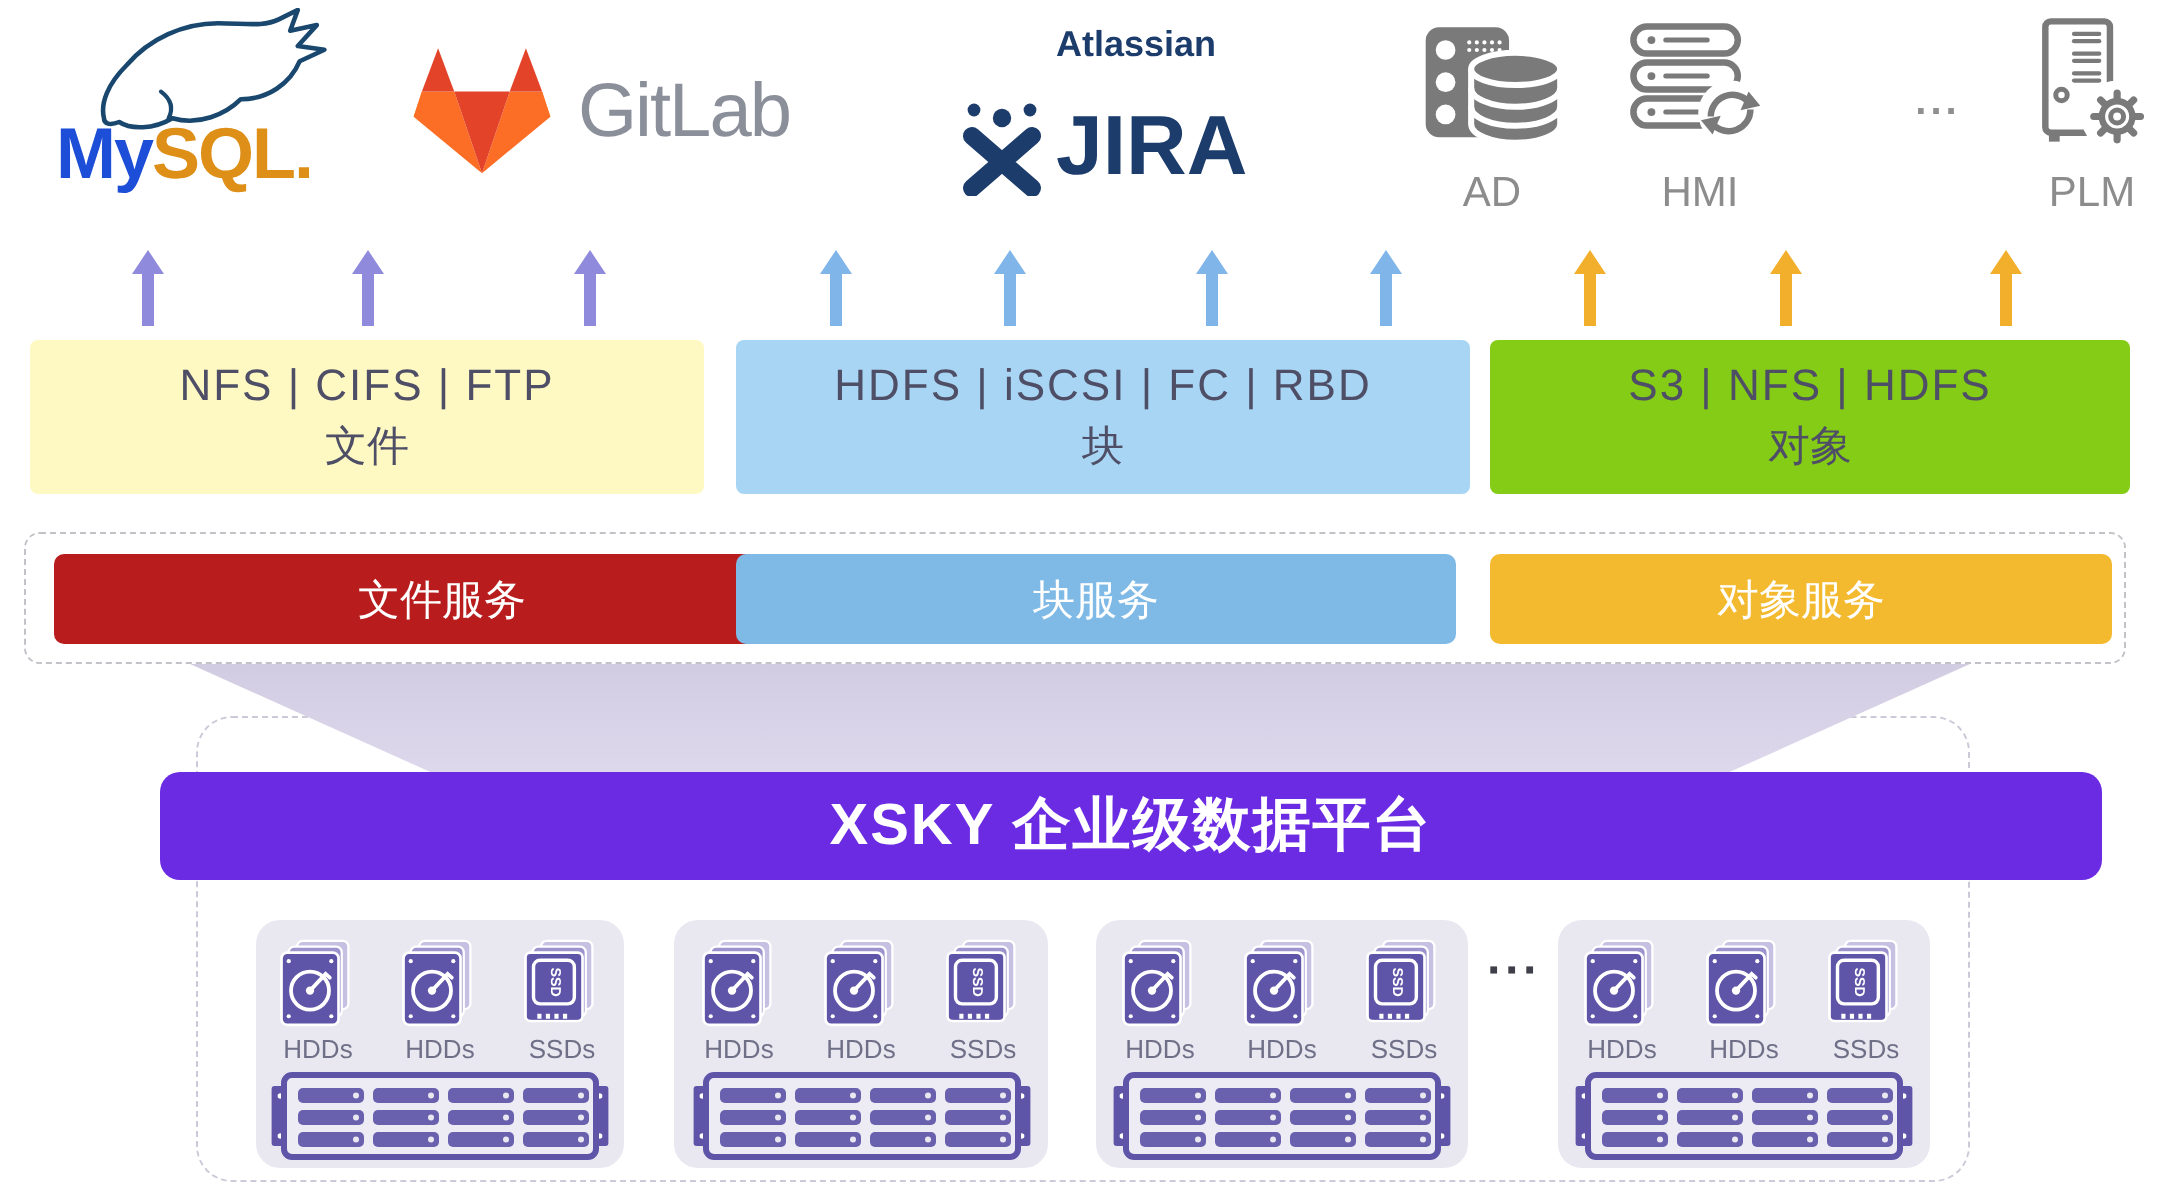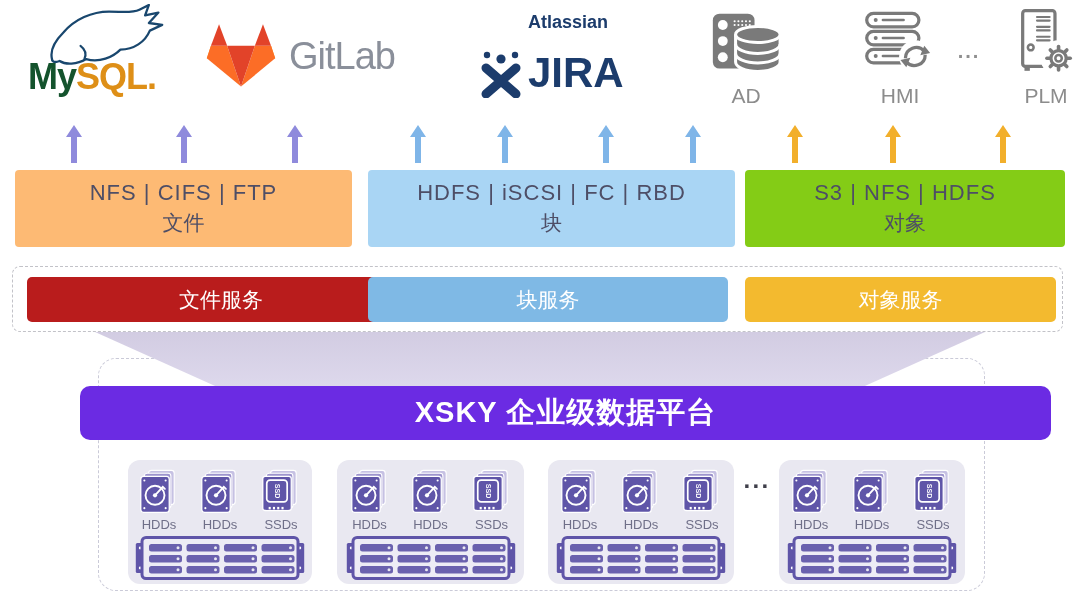--- a/index.html
+++ b/index.html
@@ -3,49 +3,49 @@
 <meta charset="utf-8">
 <style>
   html,body{margin:0;padding:0;background:#fff;}
   #canvas{position:relative;width:1080px;height:602px;background:#ffffff;overflow:hidden;
           font-family:"Liberation Sans", sans-serif;}
 
   
   .mysql{position:absolute;left:12px;top:4px;width:192px;height:102px;}
   .mysql .dolphin{position:absolute;left:28px;top:0;width:138px;height:76px;}
   .mysql-word{position:absolute;left:16px;top:52px;font-size:36px;font-weight:bold;letter-spacing:-1px;}
-  .my{color:#14532d}.sql{color:#DE8F17}.mdot{color:#DE8F17}
+  .my{color:#1d4ed8}.sql{color:#DE8F17}.mdot{color:#DE8F17}
 
   .gitlab{position:absolute;left:205px;top:22px;display:flex;align-items:center;gap:12px;}
   .tanuki{width:72px;height:68px;}
   .gitlab-word{font-size:38px;color:#8A8F9A;letter-spacing:-1px;}
 
   .jira{position:absolute;left:468px;top:12px;width:190px;}
   .atl{margin-left:60px;font-size:18px;font-weight:bold;color:#1C3C6C;}
   .jira-row{display:flex;align-items:center;padding-left:10px;margin-top:15px;}
   .person{width:46px;height:50px;}
   .jira-word{font-size:42px;font-weight:bold;color:#1C3C6C;margin-left:4px;}
 
   .client{position:absolute;top:8px;width:88px;text-align:center;}
   .client svg{width:72px;height:70px;}
   .client .clabel{display:block;margin-top:2px;font-size:21px;color:#8C8C8C;}
-  #c-ad{left:702px}#c-hmi{left:856px}#c-plm{left:1002px}
+  #c-ad{left:702px}#c-hmi{left:806px}#c-plm{left:1002px}
   .top-ellipsis{position:absolute;left:948px;top:40px;width:42px;text-align:center;
                 font-size:20px;font-weight:bold;color:#8F8F8F;letter-spacing:2px;}
 
   
   .arrow{position:absolute;top:125px;width:16px;height:38px;}
   .a-purple{fill:#8F8ADC}.a-blue{fill:#7FB5E8}.a-yellow{fill:#F2AF2B}
 
   
   .pbox{position:absolute;top:170px;height:77px;border-radius:4px;display:flex;flex-direction:column;
         align-items:center;justify-content:center;gap:3px;color:#4E4E66;}
   .pbox .l1{font-size:22px;letter-spacing:1px;}
   .pbox .l2{font-size:21px;}
-  #box-file{left:15px;width:337px;background:#fdba74;}
+  #box-file{left:15px;width:337px;background:#fef9c3;}
   #box-block{left:368px;width:367px;background:#A9D5F4;}
   #box-object{left:745px;width:320px;background:#84cc16;}
 
   
   .dashed1{position:absolute;left:12px;top:266px;width:1051px;height:66px;
            border:1px dashed #C2C2C8;border-radius:8px;box-sizing:border-box;}
   .sbar{position:absolute;top:277px;height:45px;border-radius:5px;display:flex;align-items:center;
         justify-content:center;color:#fff;font-size:21px;}
   #s-file{left:27px;width:388px;background:#b91c1c;}
   #s-block{left:368px;width:360px;background:#7FB9E5;}

